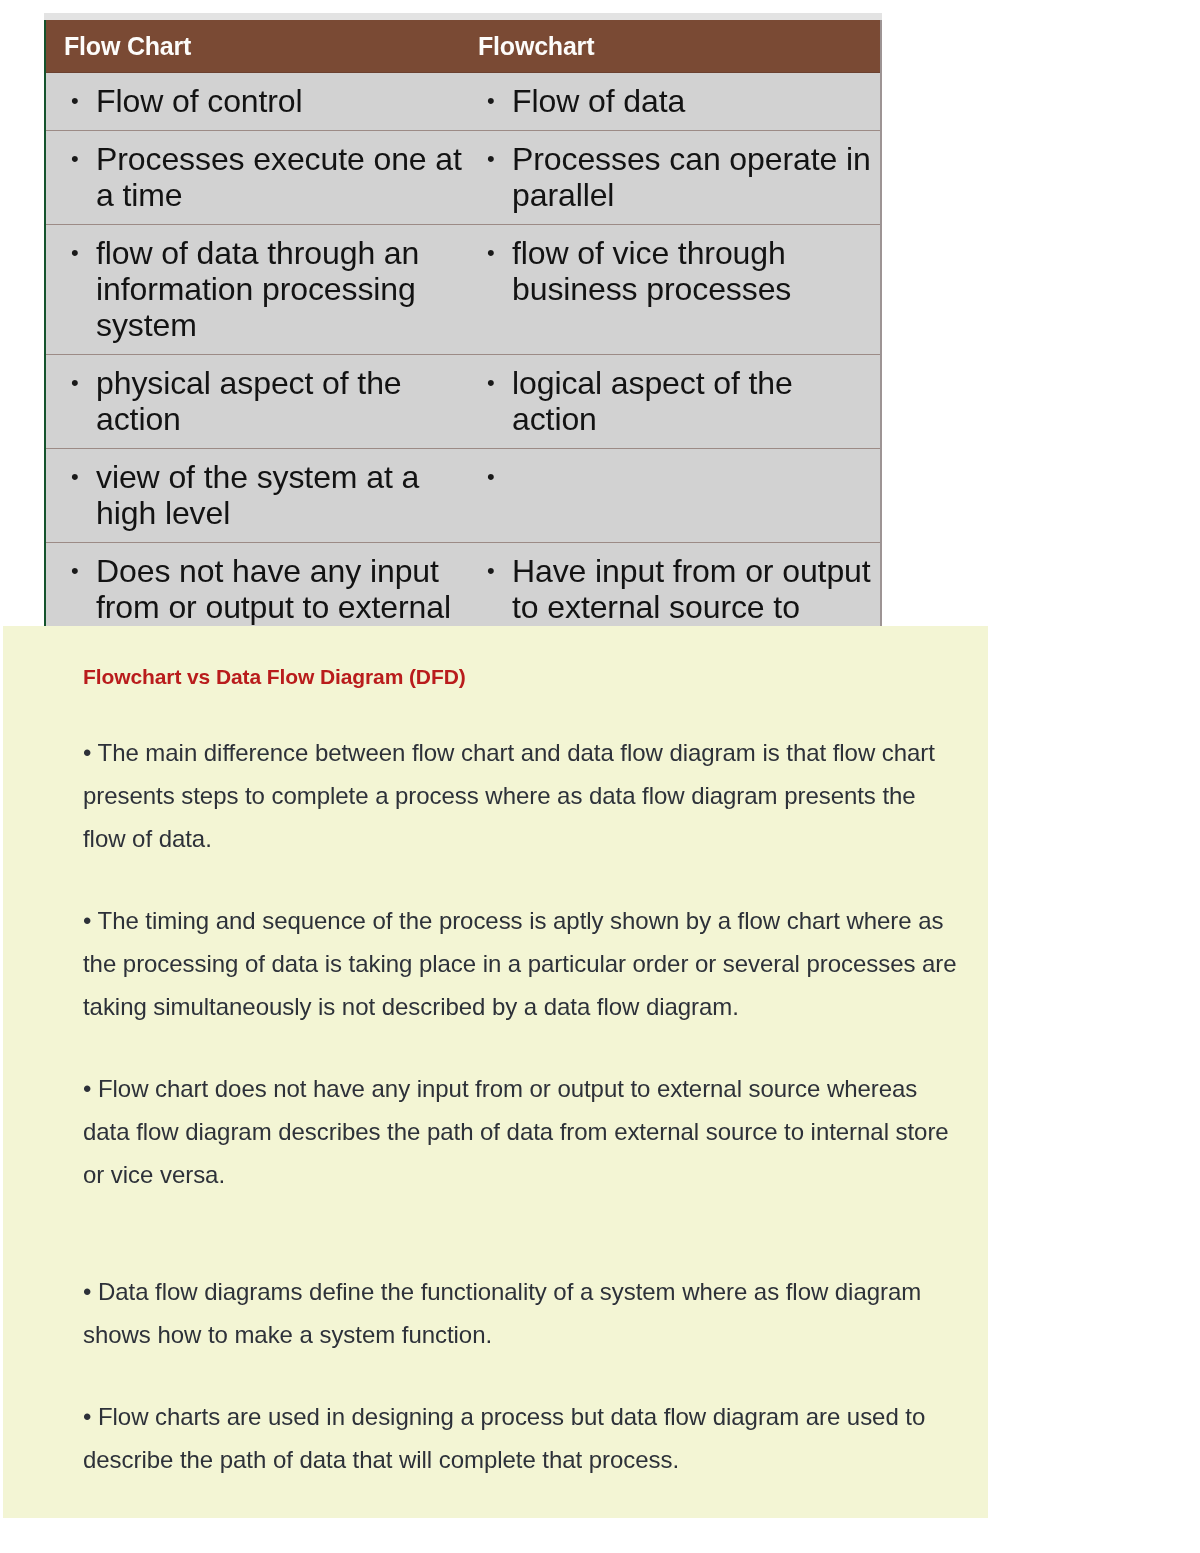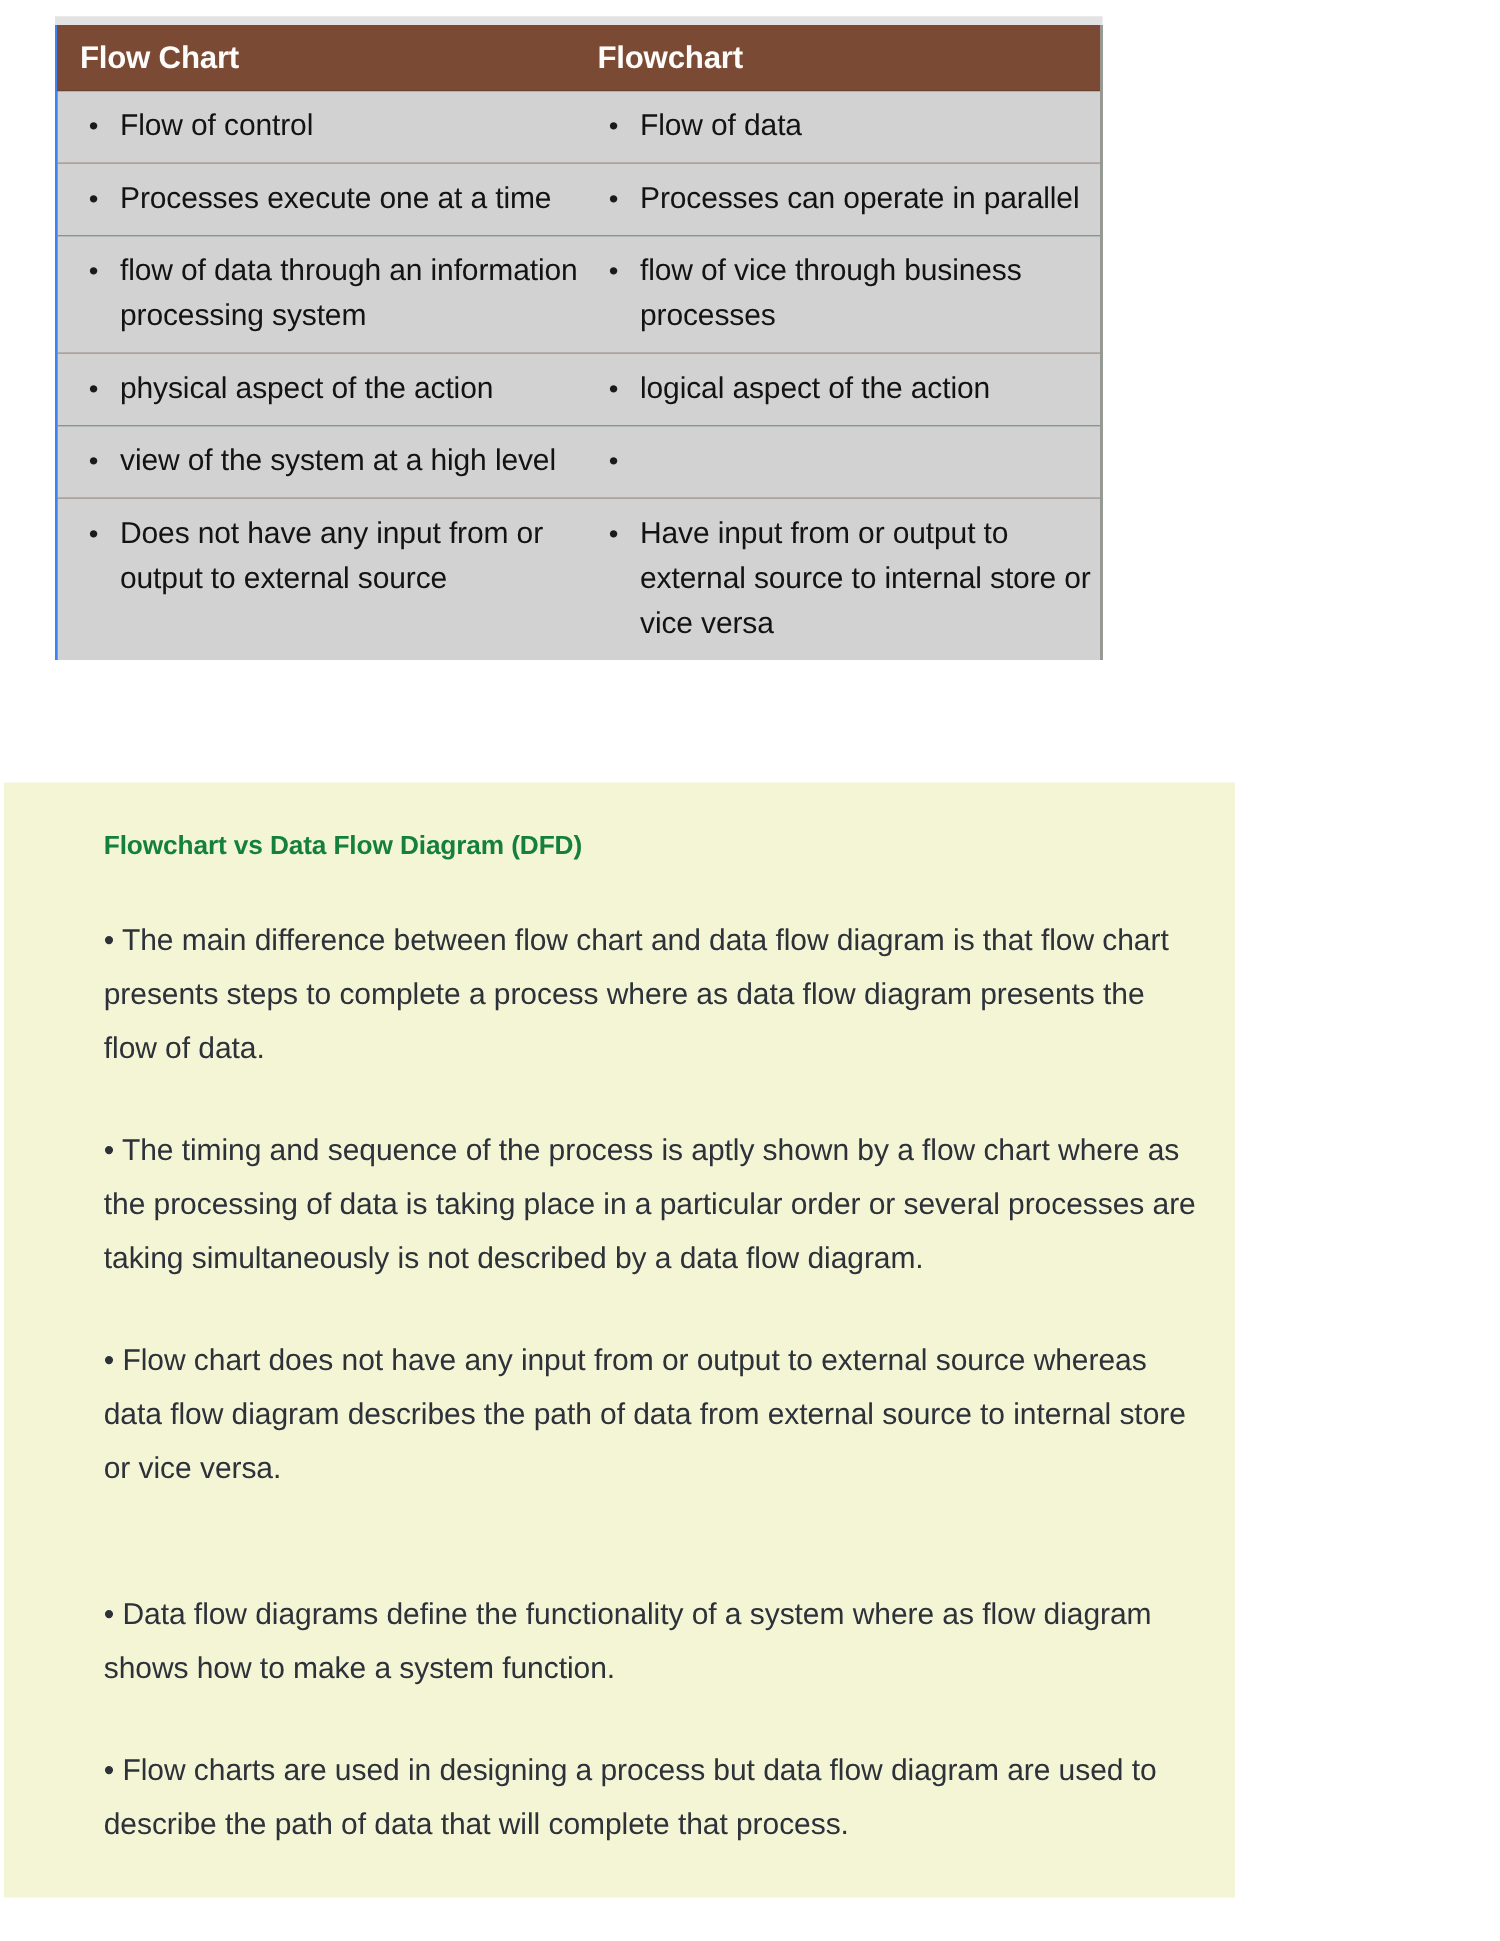--- a/index.html
+++ b/index.html
@@ -15,22 +15,22 @@
     font-family: "Liberation Sans", sans-serif;
     -webkit-font-smoothing: antialiased;
   }
 
   
   #comparison-table {
     position: absolute;
     left: 44px;
     top: 20px;
     width: 838px;
-    background: #14532d;
-    border-left: 2px solid #3b82f6;
+    background: #701a75;
+    border-left: 2px solid #14532d;
     border-right: 2px solid #9d9494;
     box-sizing: border-box;
   }
   #table-top-sliver {
     position: absolute;
     left: 44px;
     top: 13px;
     width: 838px;
     height: 7px;
     background: #e3e3e3;
@@ -70,21 +70,21 @@
     flex: 0 0 auto;
     width: 30px;
     font-size: 22px;
     line-height: 36px;
     color: #1a1a1a;
     text-align: left;
     padding-left: 5px;
     box-sizing: border-box;
   }
   .bullet-text {
-    font-size: 24px;
+    font-size: 32px;
     line-height: 36px;
     color: #131313;
     letter-spacing: -0.1px;
     font-family: "Liberation Sans", sans-serif;
   }
 
   
   #notes-panel {
     position: absolute;
     left: 3px;
@@ -92,21 +92,21 @@
     width: 985px;
     height: 892px;
     background: #f3f5d4;
   }
   #notes-title {
     position: absolute;
     left: 80px;
     top: 39px;
     font-size: 21px;
     font-weight: bold;
-    color: #15803d;
+    color: #b91c1c;
     letter-spacing: -0.1px;
   }
   #notes-body {
     position: absolute;
     left: 80px;
     top: 105px;
     width: 876px;
   }
   .note-para {
     font-size: 24px;

